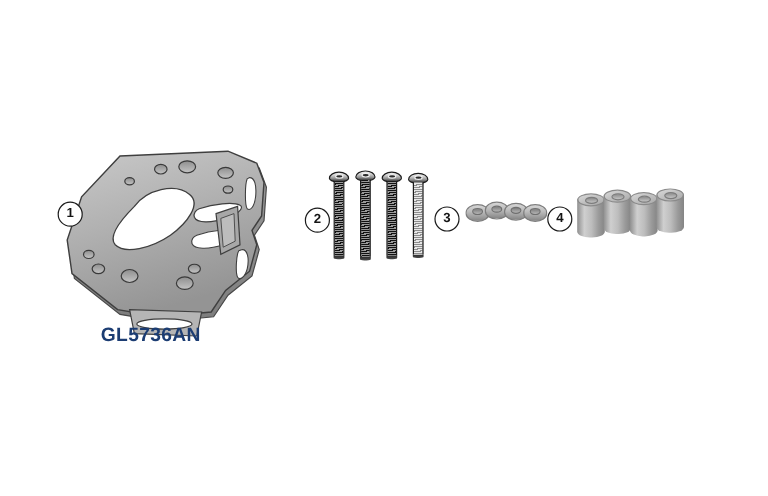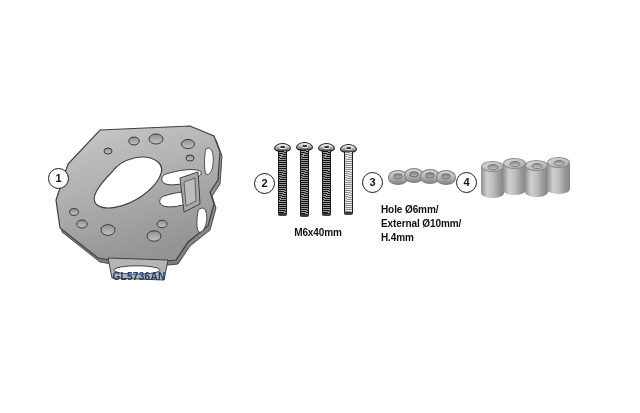--- a/index.html
+++ b/index.html
@@ -43,25 +43,25 @@
     color: #111111;
     line-height: 1.42;
     letter-spacing: -0.1px;
     white-space: pre-line;
     z-index: 5;
   }
   .caption.centered { text-align: center; }
 
   .partcode {
     position: absolute;
-    font-size: 10px;
+    font-size: 16px;
     font-weight: 700;
     color: #1c3d73;
     letter-spacing: 0.3px;
-    text-align: center;
+    text-align: left;
     z-index: 5;
   }
 
   
   .part-group { position: absolute; }
 
   
   .screw { position: absolute; width: 17px; }
   .screw .head {
     position: relative;
@@ -263,21 +263,20 @@
     </div>
     <div class="screw light" style="left:66px; top:2px;">
       <div class="head">
         <div class="socket"></div>
       </div>
       <div class="shank" style="height:60px;"></div>
       <div class="tip"></div>
     </div>
   </div>
 
-  <div class="caption centered" style="left:268px; top:226px; width:100px;">M6x40mm</div>
 
   <div class="marker" style="left:362px; top:172px;">3</div>
 
   <div class="part-group" style="left:388px; top:168px;">
     <div class="washer" style="left:0px; top:2px;">
       <div class="body"></div>
       <div class="bore"></div>
     </div>
     <div class="washer" style="left:16px; top:0px;">
       <div class="body"></div>
@@ -286,23 +285,20 @@
     <div class="washer" style="left:32px; top:1px;">
       <div class="body"></div>
       <div class="bore"></div>
     </div>
     <div class="washer" style="left:48px; top:2px;">
       <div class="body"></div>
       <div class="bore"></div>
     </div>
   </div>
 
-  <div class="caption" style="left:381px; top:203px; width:95px;">Hole Ø6mm/
-External Ø10mm/
-H.4mm</div>
 
   <div class="marker" style="left:456px; top:172px;">4</div>
 
   <div class="part-group" style="left:481px; top:157px;">
     <div class="spacer" style="left:0px; top:4px;">
       <div class="tube"></div>
       <div class="top"></div>
       <div class="bore"></div>
     </div>
     <div class="spacer" style="left:22px; top:1px;">

